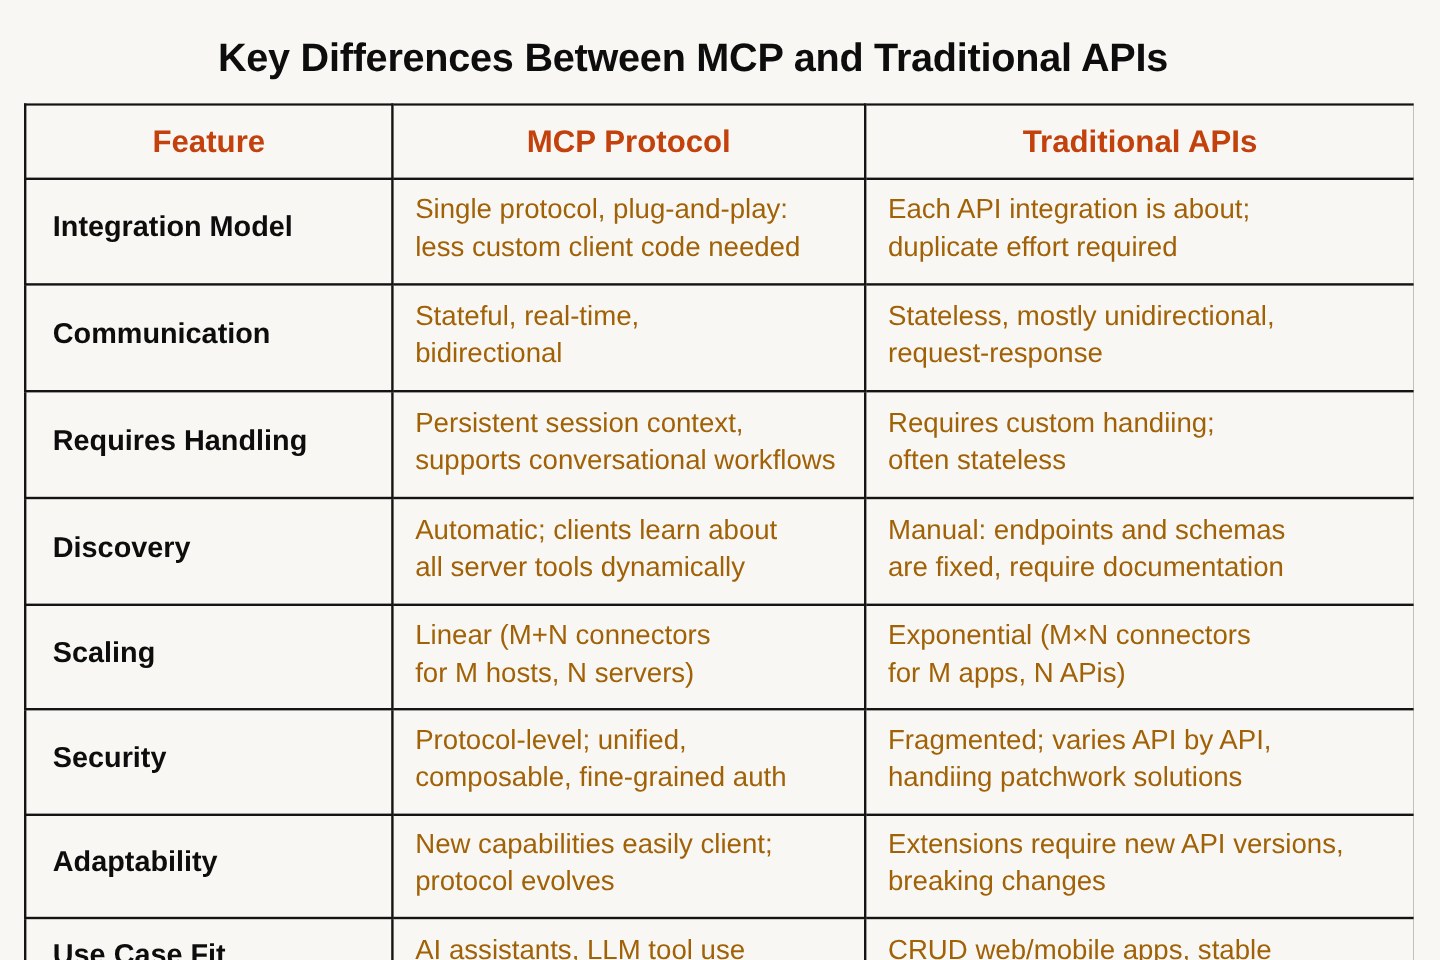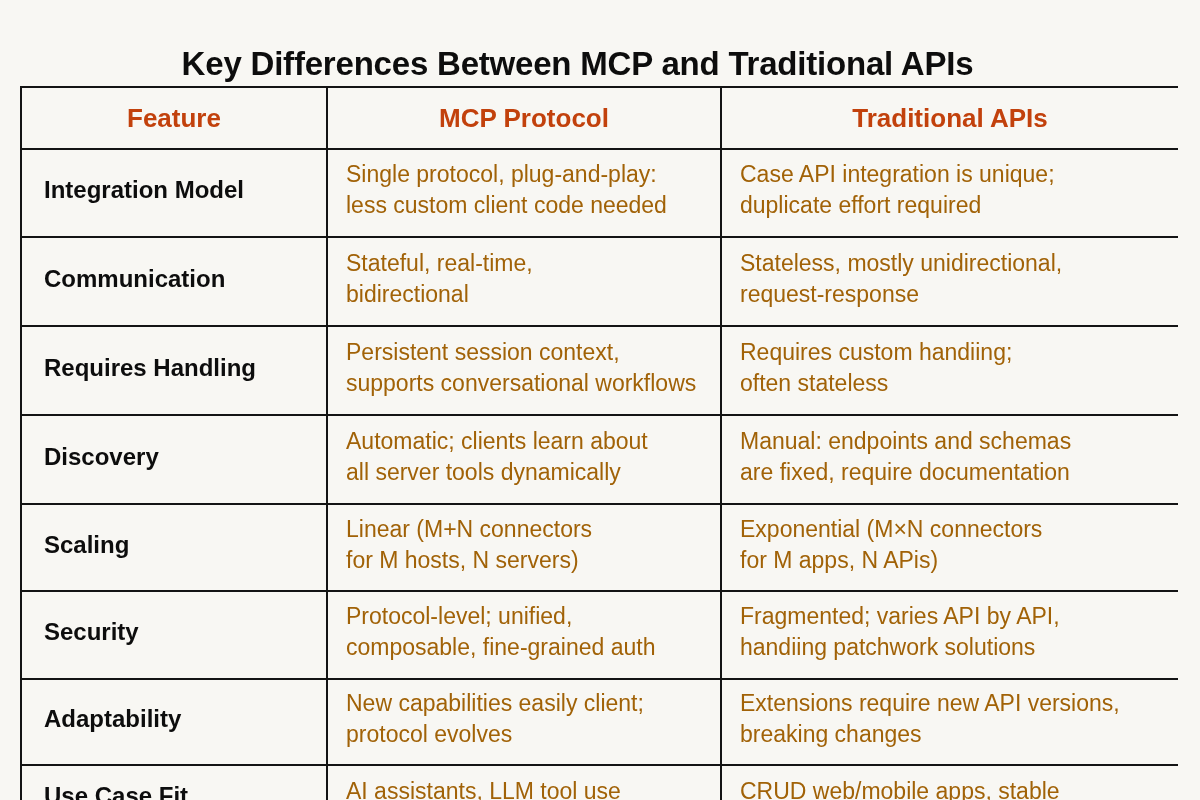--- a/index.html
+++ b/index.html
@@ -13,21 +13,21 @@
       color: #111111;
     }
     .page {
       position: relative;
       width: 1200px;
       height: 800px;
     }
     .title {
       position: absolute;
       left: 0;
-      top: 44px;
+      top: 28px;
       width: 1155px;
       text-align: center;
       font-size: 33px;
       font-weight: bold;
       letter-spacing: -0.2px;
       line-height: 40px;
       color: #0d0d0d;
     }
     .table-wrap {
       position: absolute;
@@ -106,21 +106,21 @@
         </tr>
       </thead>
       <tbody>
         <tr class="r1">
           <td class="feature">Integration Model</td>
           <td class="cell">
             <span class="line">Single protocol, plug-and-play:</span>
             <span class="line">less custom client code needed</span>
           </td>
           <td class="cell">
-            <span class="line">Case API integration is unique;</span>
+            <span class="line">Each API integration is about;</span>
             <span class="line">duplicate effort required</span>
           </td>
         </tr>
         <tr class="r2">
           <td class="feature">Communication</td>
           <td class="cell">
             <span class="line">Stateful, real-time,</span>
             <span class="line">bidirectional</span>
           </td>
           <td class="cell">

